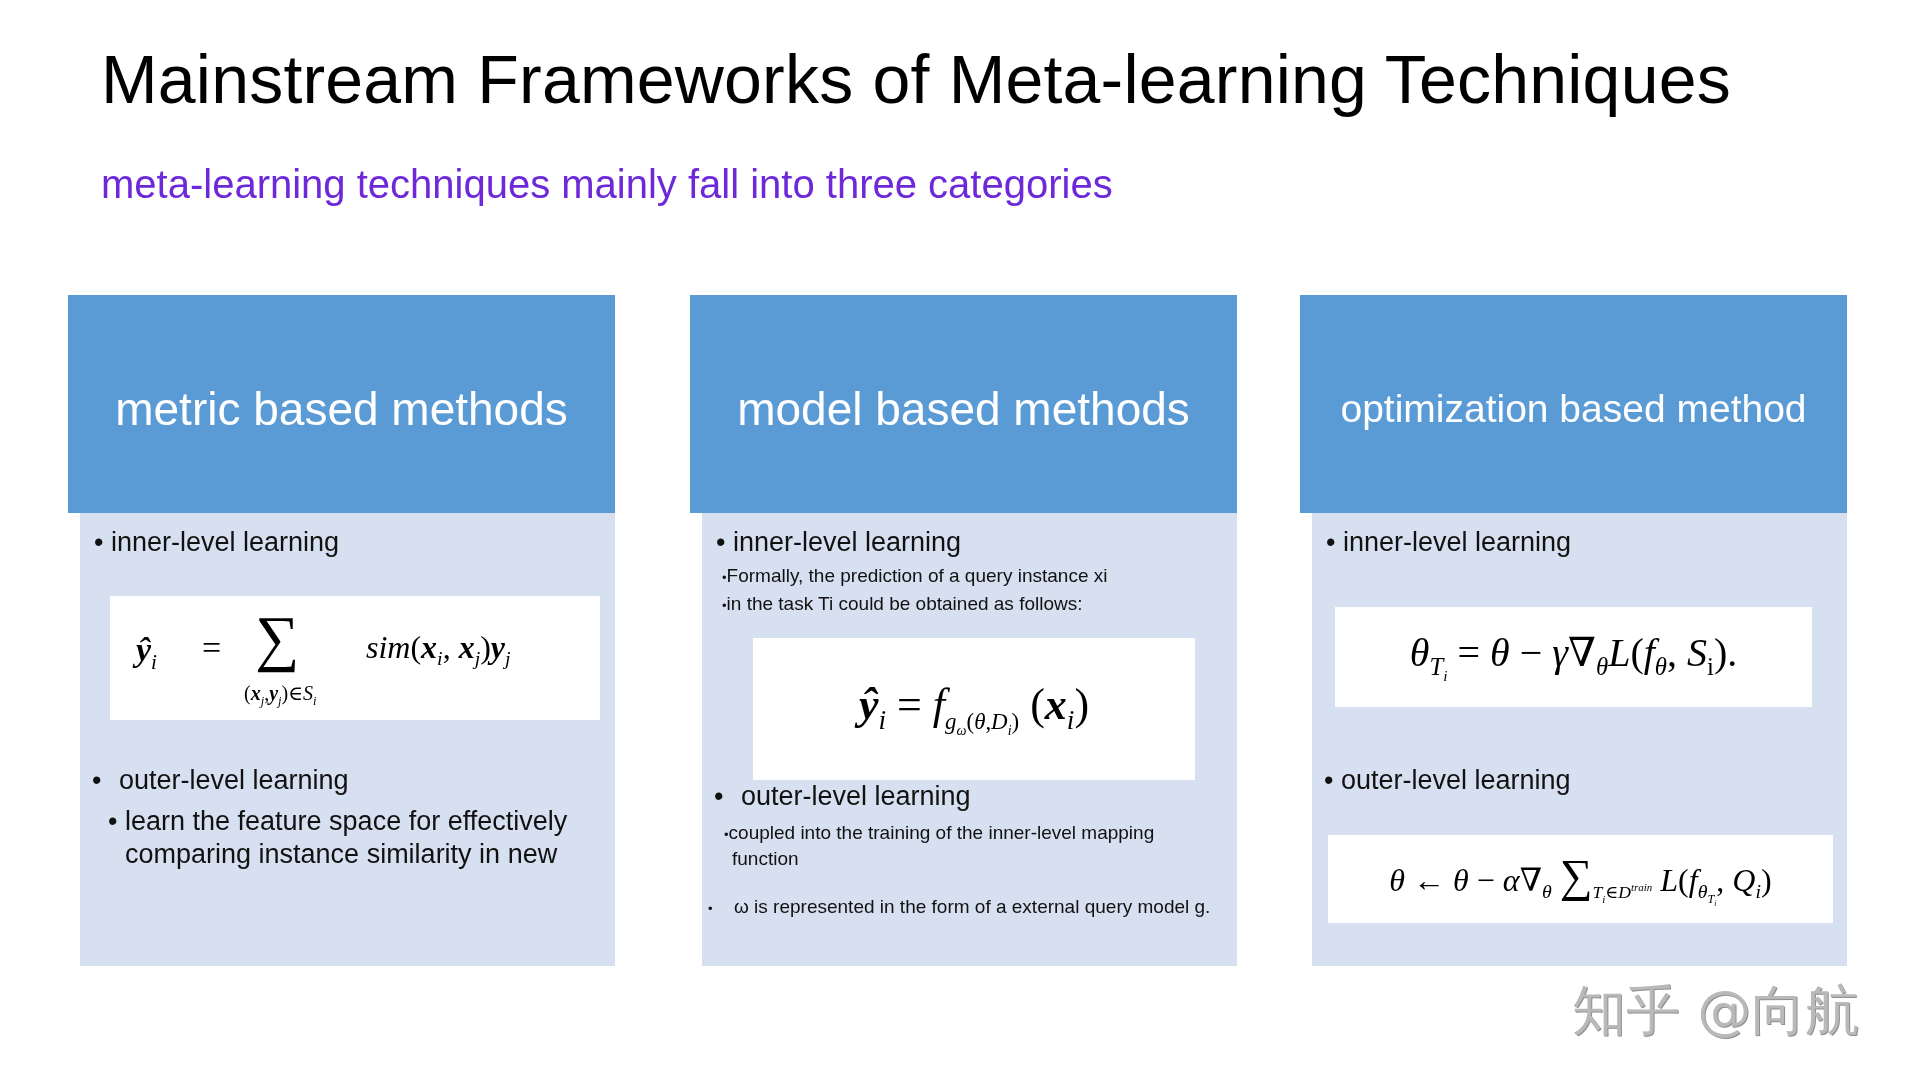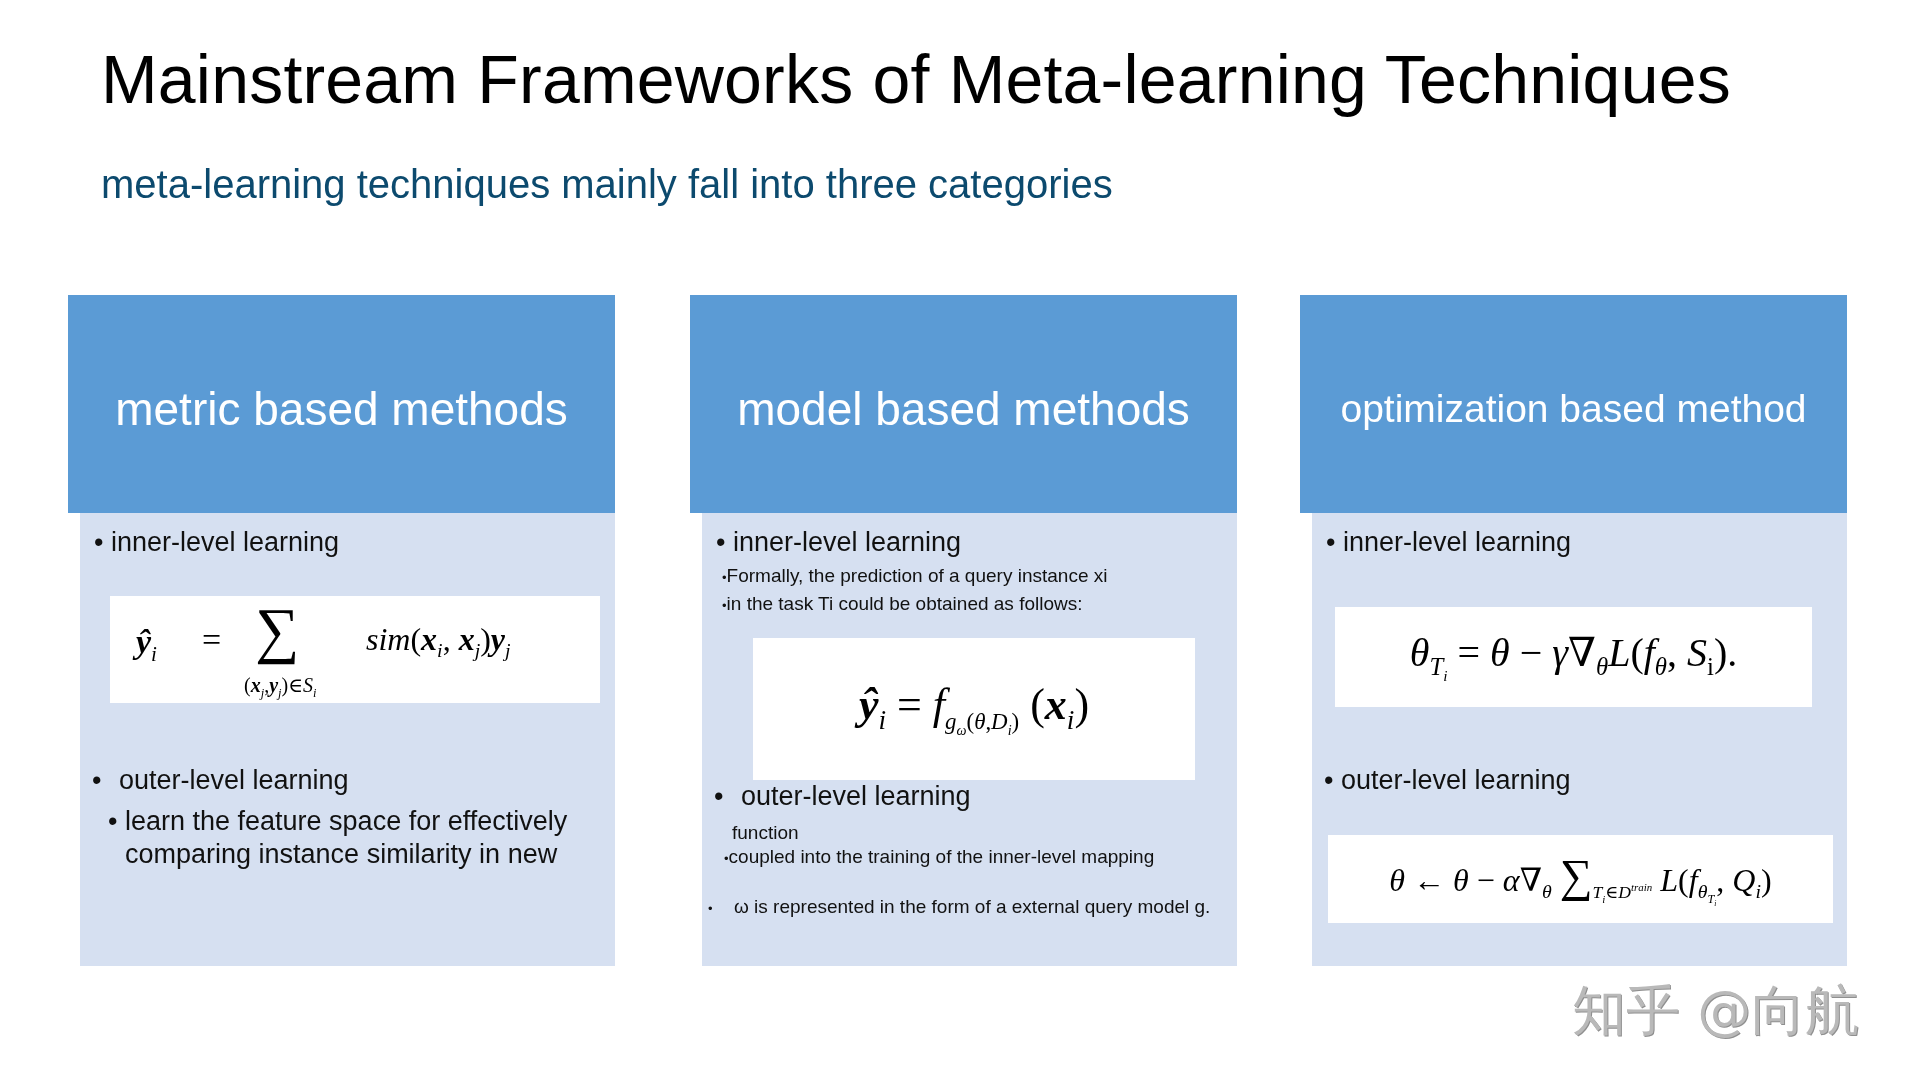--- a/index.html
+++ b/index.html
@@ -1,19 +1,19 @@
 <!DOCTYPE html>
 <html><head>
   <meta charset="utf-8">
   <style>
     * { box-sizing: border-box; margin: 0; padding: 0; }
     html, body { width: 1920px; height: 1080px; background: #ffffff; overflow: hidden; }
     body { position: relative; font-family: "Liberation Sans", "DejaVu Sans", sans-serif; color: #111; }
     .title { position: absolute; left: 101px; top: 40px; font-size: 68px; font-weight: 400; color: #000; letter-spacing: 0.2px; white-space: nowrap; }
-    .subtitle { position: absolute; left: 101px; top: 162px; font-size: 40px; color: #0c4a6e; white-space: nowrap; }
+    .subtitle { position: absolute; left: 101px; top: 162px; font-size: 40px; color: #6d28d9; white-space: nowrap; }
     .col { position: absolute; top: 295px; width: 547px; height: 671px; }
     .col-1 { left: 68px; } .col-2 { left: 690px; } .col-3 { left: 1300px; border-radius: 12px; }
     .col-head { height: 218px; background: #5b9bd5; display: flex; align-items: center; justify-content: center; color: #fff; font-size: 46px; white-space: nowrap; padding-top: 10px; }
     .col-3 .col-head { font-size: 39px; }
     .col-body { position: relative; height: 453px; background: #d6e0f1; margin-left: 12px; }
     .bl { position: absolute; white-space: nowrap; color: #111; }
     .bl .dot { display: inline-block; }
     .lg { font-size: 27px; }
     .sm { font-size: 19px; }
     .formula { position: absolute; background: #fff; display: flex; align-items: center; justify-content: center; font-family: "Liberation Serif", "DejaVu Serif", serif; color: #000; white-space: nowrap; }
@@ -28,21 +28,21 @@
 <div class="title">Mainstream Frameworks of Meta-learning Techniques</div>
 <div class="subtitle">meta-learning techniques mainly fall into three categories</div>
 
 <div class="col col-1">
   <div class="col-head">metric based methods</div>
   <div class="col-body">
     <div class="bl lg" style="left:14px; top:14px;">
       <span class="dot">•</span>
       <span>inner-level learning</span>
     </div>
-    <div class="formula" style="left:30px; top:83px; width:490px; height:107px;">
+    <div class="formula" style="left:30px; top:83px; width:490px; height:124px;">
       <div style="position:relative; width:450px; height:110px;">
         <span class="b" style="position:absolute; left:6px; top:28px; font-size:34px;">ŷ<sub style="font-style:italic;font-weight:normal;">i</sub></span>
         <span style="position:absolute; left:72px; top:26px; font-size:34px;">=</span>
         <span style="position:absolute; left:125px; top:4px; font-size:62px; line-height:62px;">∑</span>
         <span style="position:absolute; left:114px; top:78px; font-size:20px;">(<span class="b">x</span><sub class="it">j</sub>,<span class="b">y</span><sub class="it">j</sub>)∈<span class="it">S</span><sub class="it">i</sub></span>
         <span style="position:absolute; left:236px; top:26px; font-size:32px;"><span class="it">sim</span>(<span class="b">x</span><sub class="it">i</sub>, <span class="b">x</span><sub class="it">j</sub>)<span class="b">y</span><sub class="it">j</sub></span>
       </div>
     </div>
     <div class="bl lg" style="left:12px; top:252px;">
       <span class="dot">•</span>
@@ -69,22 +69,22 @@
       <span class="dot" style="font-size:13px;">•</span><span>in the task Ti could be obtained as follows:</span>
     </div>
     <div class="formula" style="left:51px; top:125px; width:442px; height:142px;">
       <span style="font-size:44px;"><span class="b">ŷ</span><sub class="it">i</sub> = <span class="it">f</span><sub style="font-size:52%;"><span class="it">g</span><sub class="it">ω</sub>(<span class="it">θ</span>,<span class="it">D</span><sub class="it">i</sub>)</sub> (<span class="b">x</span><sub class="it">i</sub>)</span>
     </div>
     <div class="bl lg" style="left:12px; top:268px;">
       <span class="dot">•</span>
       <span style="margin-left:10px;">outer-level learning</span>
     </div>
     <div class="bl sm" style="left:22px; top:308px; line-height:24px;">
+      <div><span class="dot" style="font-size:13px;">•</span><span>coupled into the training of the inner-level mapping</span></div>
       <div style="padding-left:8px;">function</div>
-      <div><span class="dot" style="font-size:13px;">•</span><span>coupled into the training of the inner-level mapping</span></div>
     </div>
     <div class="bl sm" style="left:6px; top:382px; line-height:24px;">
       <div><span class="dot" style="font-size:13px; width:26px;">•</span><span>ω is represented in the form of a external query model g.</span></div>
     </div>
   </div>
 </div>
 
 <div class="col col-3">
   <div class="col-head">optimization based method</div>
   <div class="col-body">

